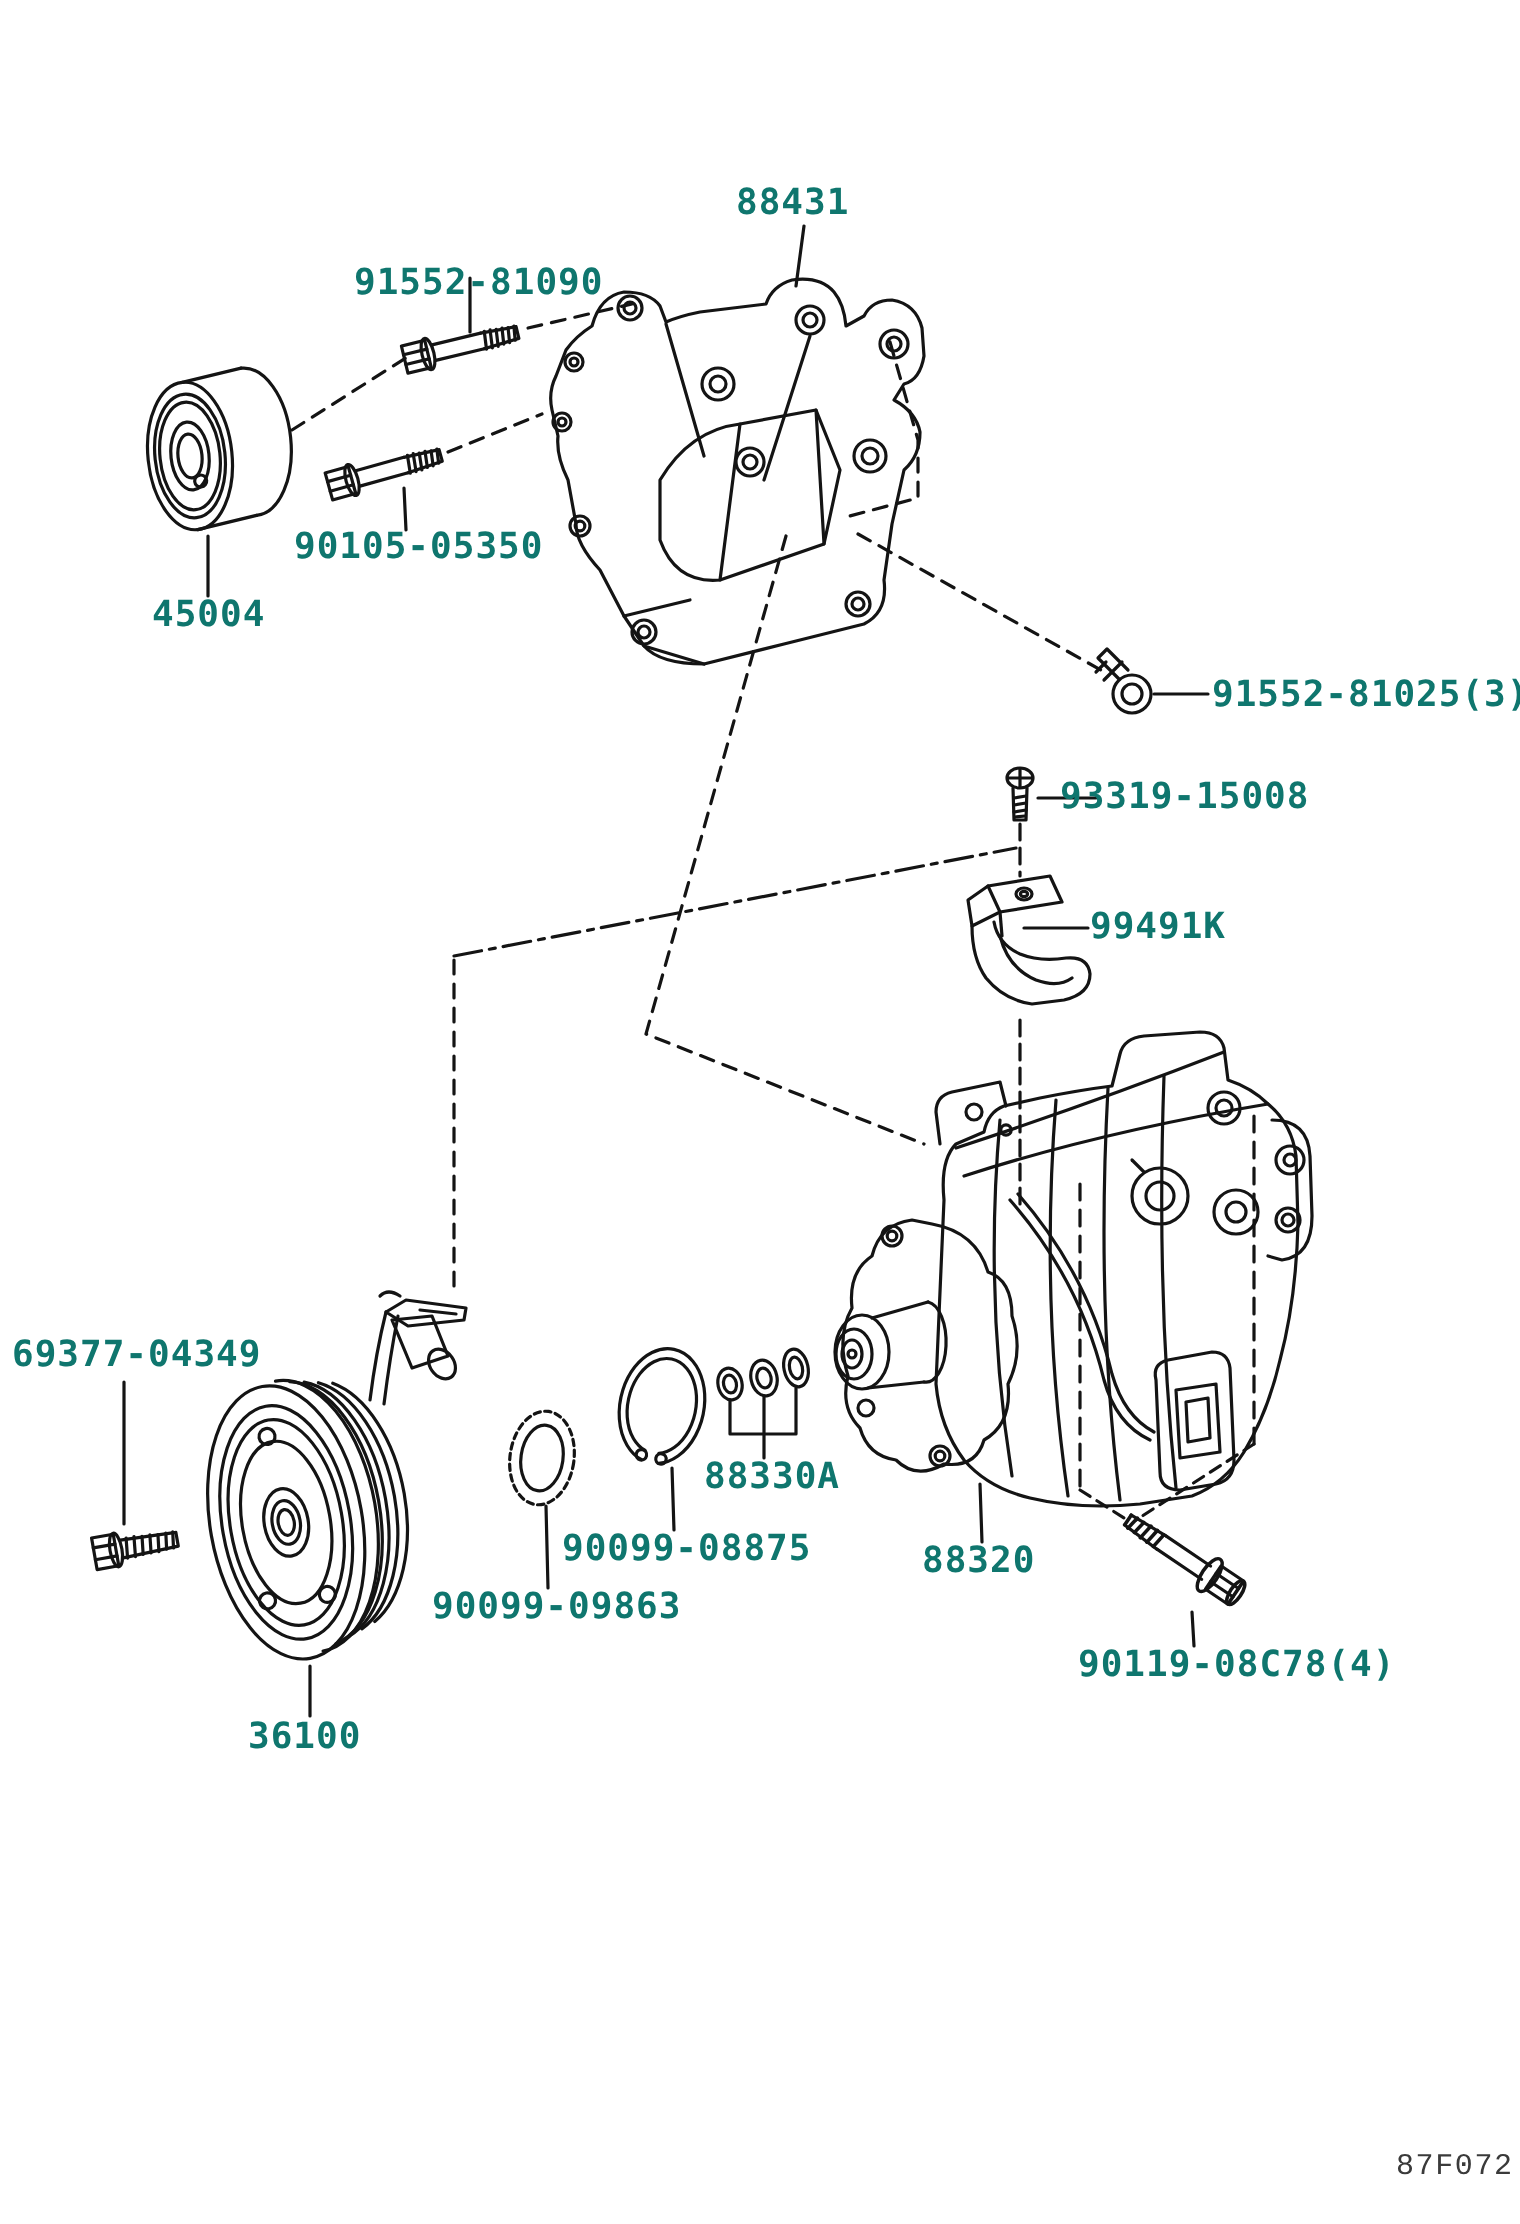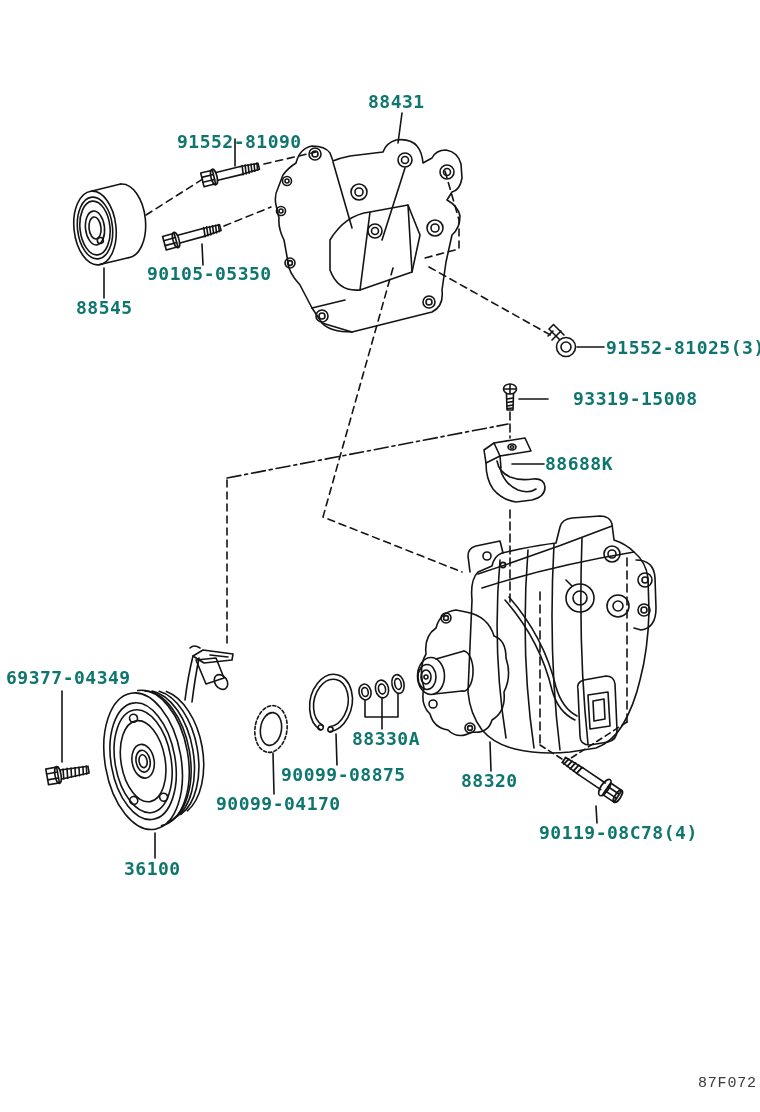--- a/index.html
+++ b/index.html
@@ -269,26 +269,26 @@
       <ellipse cx="398" cy="684" rx="6" ry="9.5"></ellipse>
           <ellipse cx="398" cy="684" rx="3.2" ry="5.5"></ellipse>
     </g>
     <path d="M365 700 L365 717 M382 698 L382 717 M398 694 L398 717 M365 717 L398 717 M382 717 L382 729" stroke-width="1.2"></path>
   </g>
 </svg>
 
   <div class="callout" style="left:368px;top:93px">88431</div>
   <div class="callout" style="left:177px;top:133px">91552-81090</div>
   <div class="callout" style="left:147px;top:265px">90105-05350</div>
-  <div class="callout" style="left:76px;top:299px">88545</div>
+  <div class="callout" style="left:76px;top:299px">45004</div>
   <div class="callout" style="left:606px;top:339px">91552-81025(3)</div>
-  <div class="callout" style="left:573px;top:390px">93319-15008</div>
-  <div class="callout" style="left:545px;top:455px">88688K</div>
+  <div class="callout" style="left:530px;top:390px">93319-15008</div>
+  <div class="callout" style="left:545px;top:455px">99491K</div>
   <div class="callout" style="left:352px;top:730px">88330A</div>
   <div class="callout" style="left:461px;top:772px">88320</div>
   <div class="callout" style="left:539px;top:824px">90119-08C78(4)</div>
   <div class="callout" style="left:281px;top:766px">90099-08875</div>
-  <div class="callout" style="left:216px;top:795px">90099-04170</div>
+  <div class="callout" style="left:216px;top:795px">90099-09863</div>
   <div class="callout" style="left:6px;top:669px">69377-04349</div>
   <div class="callout" style="left:124px;top:860px">36100</div>
 
   <div class="figcode" style="left:698px;top:1075px">87F072</div>
 </div>
 
 </body></html>

